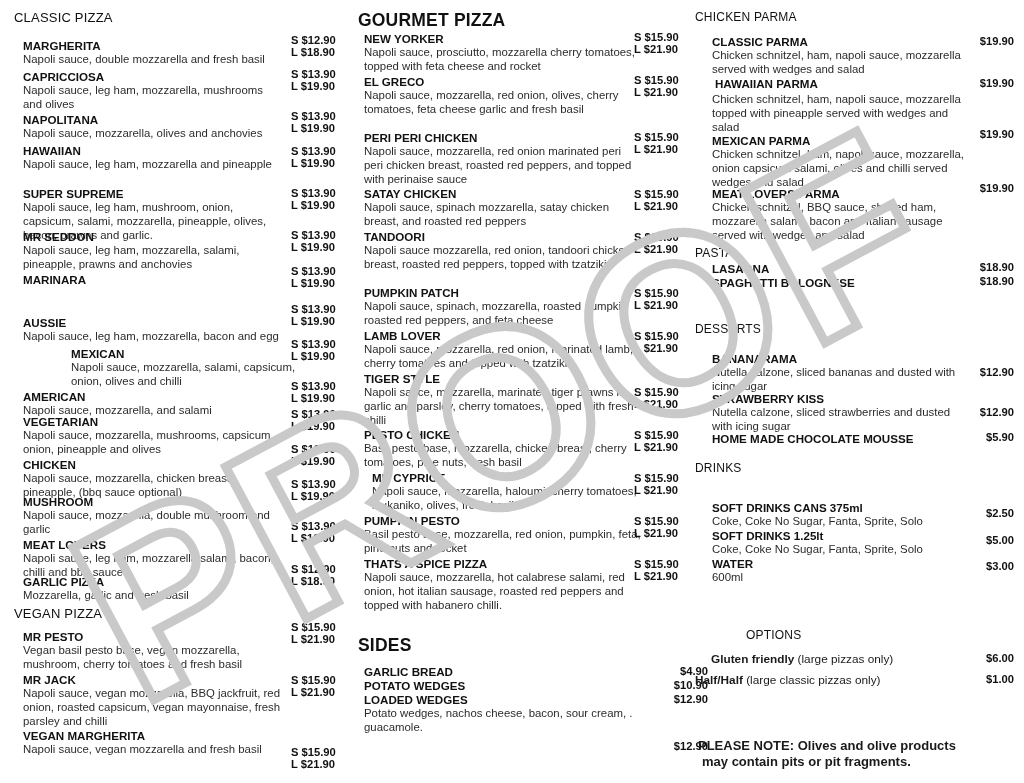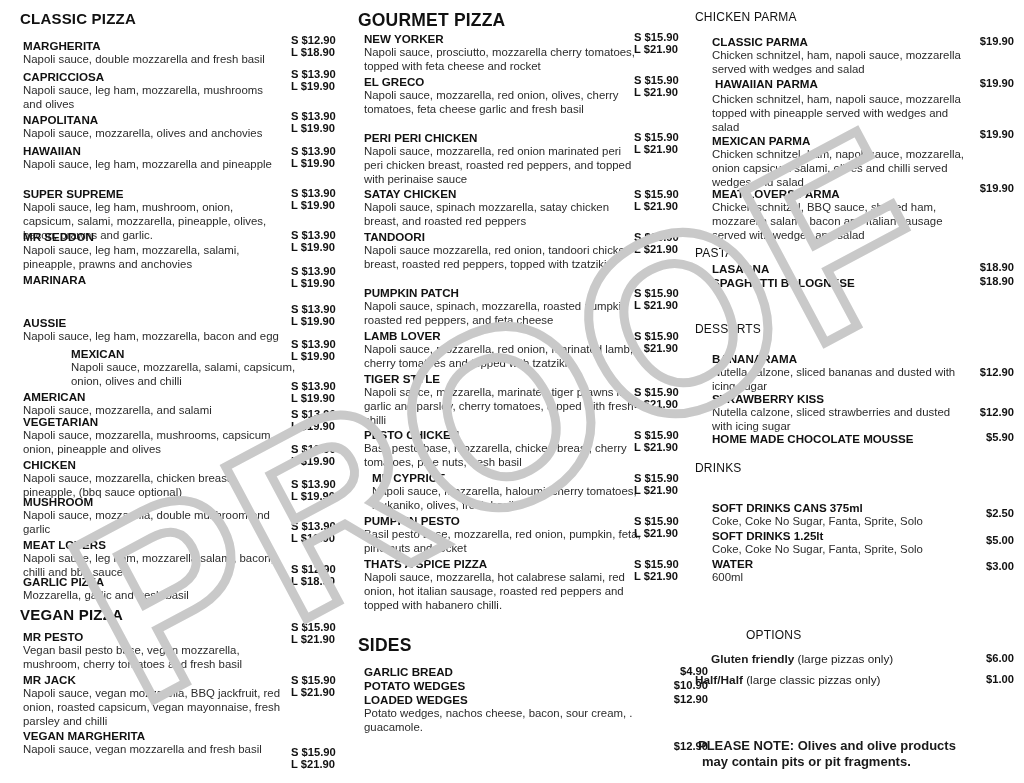--- a/index.html
+++ b/index.html
@@ -83,23 +83,23 @@
     font-size: 11.2px;
     font-weight: 700;
     color: #111;
     white-space: nowrap;
     text-align: right;
   }
 
   
   .lw-head {
     position: absolute;
-    left: 20px;
-    font-size: 15px;
-    font-weight: 700;
+    left: 14px;
+    font-size: 13px;
+    font-weight: 400;
   }
   .lw-text {
     position: absolute;
     left: 23px;
     width: 258px;
   }
   .lw-price {
     position: absolute;
     left: 291px;
     width: 62px;

